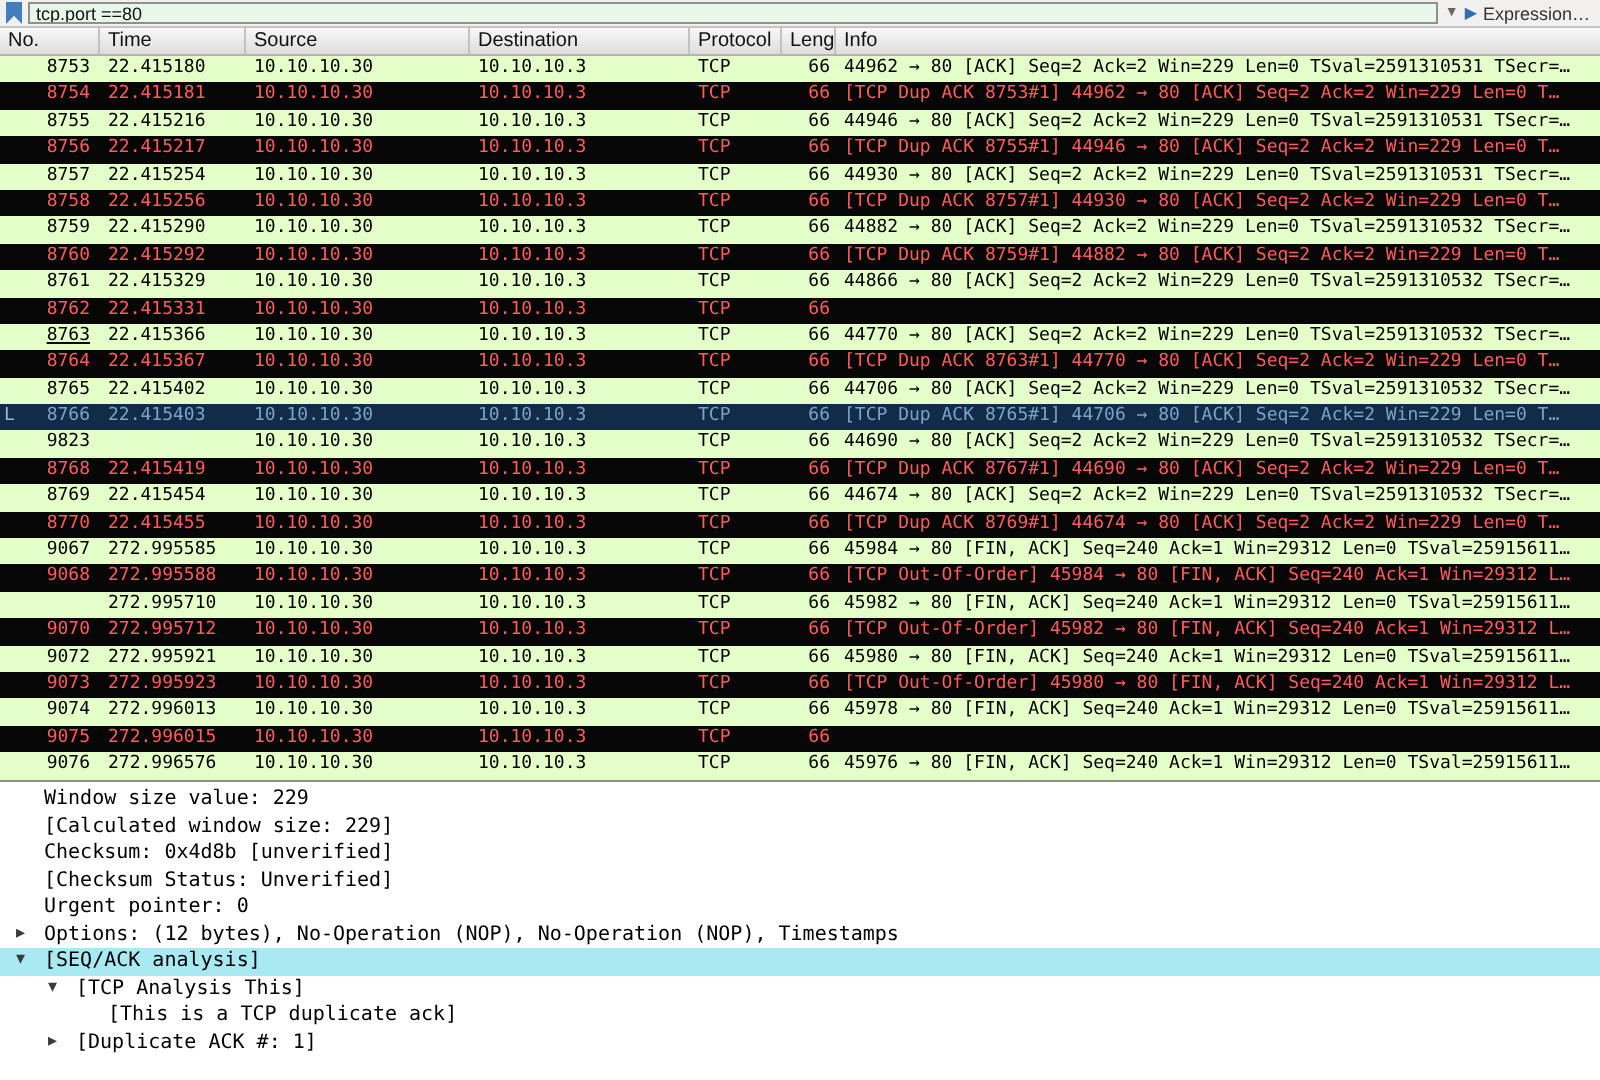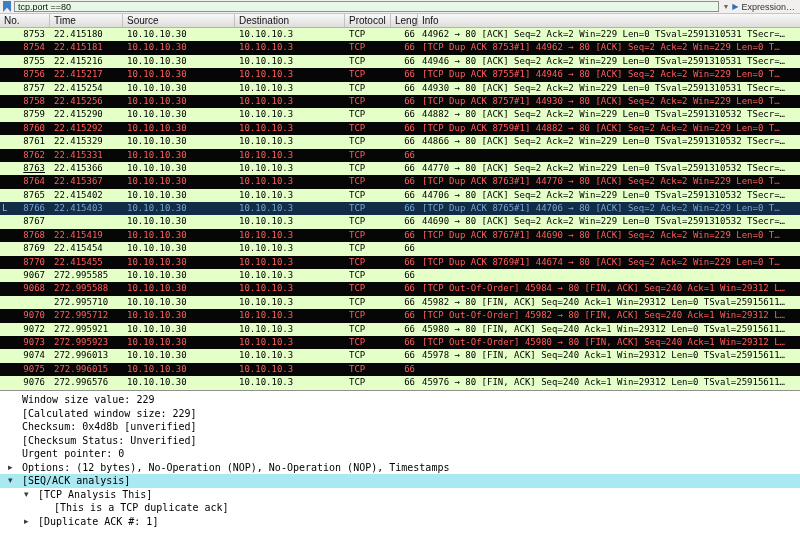--- a/index.html
+++ b/index.html
@@ -187,21 +187,21 @@
       <div class="cell c-no" style="width: 50px;">8766</div>
       <div class="cell c-time" style="width: 73px;">22.415403</div>
       <div class="cell c-source" style="width: 112px;">10.10.10.30</div>
       <div class="cell c-destination" style="width: 110px;">10.10.10.3</div>
       <div class="cell c-protocol" style="width: 46px;">TCP</div>
       <div class="cell c-length" style="width: 27px;">66</div>
       <div class="cell c-info grow">[TCP Dup ACK 8765#1] 44706 → 80 [ACK] Seq=2 Ack=2 Win=229 Len=0 T…</div>
       <span class="marker">L</span>
     </div>
     <div class="prow ok">
-      <div class="cell c-no" style="width: 50px;">8767</div>
+      <div class="cell c-no" style="width: 50px;">9823</div>
       <div class="cell c-time" style="width: 73px; margin-top: 40px;">22.415418</div>
       <div class="cell c-source" style="width: 112px;">10.10.10.30</div>
       <div class="cell c-destination" style="width: 110px;">10.10.10.3</div>
       <div class="cell c-protocol" style="width: 46px;">TCP</div>
       <div class="cell c-length" style="width: 27px;">66</div>
       <div class="cell c-info grow">44690 → 80 [ACK] Seq=2 Ack=2 Win=229 Len=0 TSval=2591310532 TSecr=…</div>
     </div>
     <div class="prow bad">
       <div class="cell c-no" style="width: 50px;">8768</div>
       <div class="cell c-time" style="width: 73px;">22.415419</div>
@@ -211,37 +211,39 @@
       <div class="cell c-length" style="width: 27px;">66</div>
       <div class="cell c-info grow">[TCP Dup ACK 8767#1] 44690 → 80 [ACK] Seq=2 Ack=2 Win=229 Len=0 T…</div>
     </div>
     <div class="prow ok">
       <div class="cell c-no" style="width: 50px;">8769</div>
       <div class="cell c-time" style="width: 73px;">22.415454</div>
       <div class="cell c-source" style="width: 112px;">10.10.10.30</div>
       <div class="cell c-destination" style="width: 110px;">10.10.10.3</div>
       <div class="cell c-protocol" style="width: 46px;">TCP</div>
       <div class="cell c-length" style="width: 27px;">66</div>
+      <div class="cell c-info grow">44674 → 80 [ACK] Seq=2 Ack=2 Win=229 Len=0 TSval=2591310532 TSecr=…</div>
     </div>
     <div class="prow bad">
       <div class="cell c-no" style="width: 50px;">8770</div>
       <div class="cell c-time" style="width: 73px;">22.415455</div>
       <div class="cell c-source" style="width: 112px;">10.10.10.30</div>
       <div class="cell c-destination" style="width: 110px;">10.10.10.3</div>
       <div class="cell c-protocol" style="width: 46px;">TCP</div>
       <div class="cell c-length" style="width: 27px;">66</div>
       <div class="cell c-info grow">[TCP Dup ACK 8769#1] 44674 → 80 [ACK] Seq=2 Ack=2 Win=229 Len=0 T…</div>
     </div>
     <div class="prow ok">
       <div class="cell c-no" style="width: 50px;">9067</div>
       <div class="cell c-time" style="width: 73px;">272.995585</div>
       <div class="cell c-source" style="width: 112px;">10.10.10.30</div>
       <div class="cell c-destination" style="width: 110px;">10.10.10.3</div>
       <div class="cell c-protocol" style="width: 46px;">TCP</div>
       <div class="cell c-length" style="width: 27px;">66</div>
+      <div class="cell c-info grow">45984 → 80 [FIN, ACK] Seq=240 Ack=1 Win=29312 Len=0 TSval=25915611…</div>
     </div>
     <div class="prow bad">
       <div class="cell c-no" style="width: 50px;">9068</div>
       <div class="cell c-time" style="width: 73px;">272.995588</div>
       <div class="cell c-source" style="width: 112px;">10.10.10.30</div>
       <div class="cell c-destination" style="width: 110px;">10.10.10.3</div>
       <div class="cell c-protocol" style="width: 46px;">TCP</div>
       <div class="cell c-length" style="width: 27px;">66</div>
       <div class="cell c-info grow">[TCP Out-Of-Order] 45984 → 80 [FIN, ACK] Seq=240 Ack=1 Win=29312 L…</div>
     </div>

